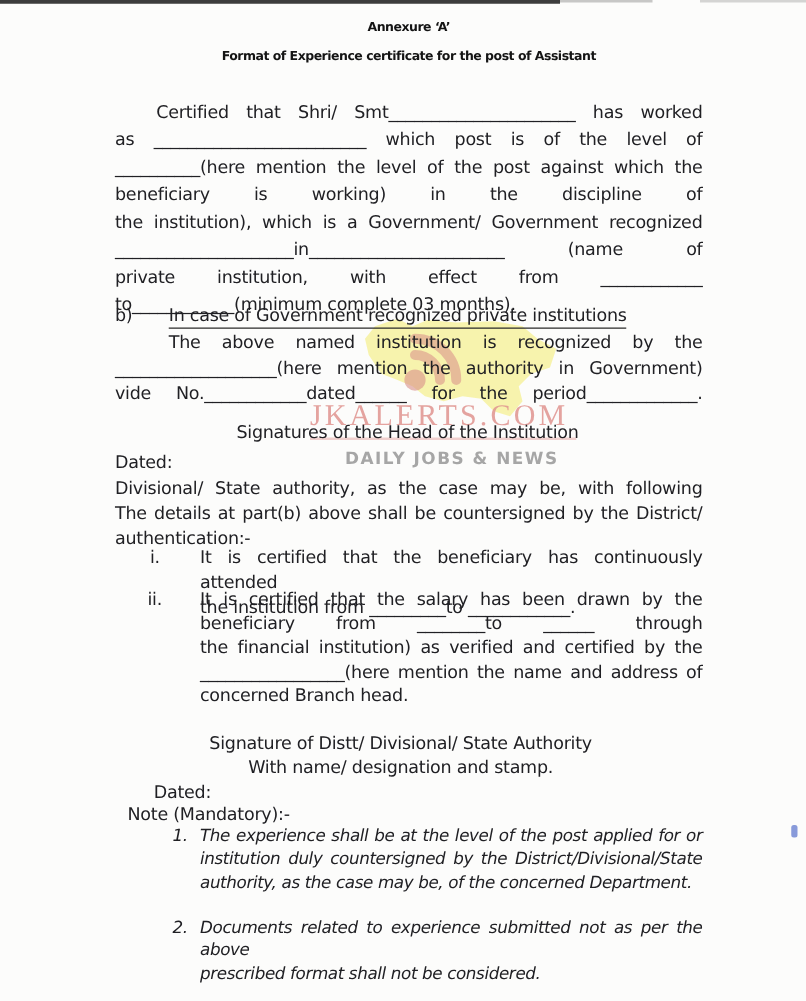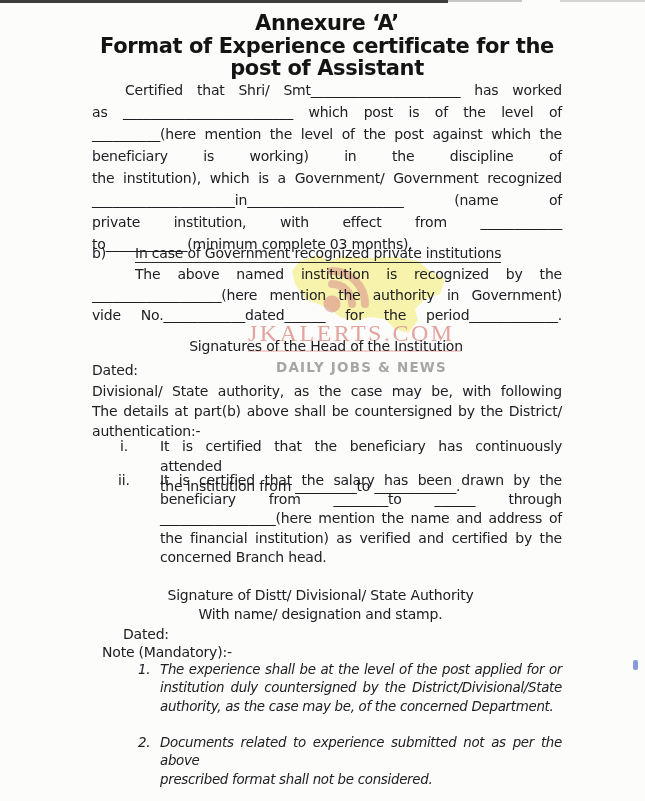--- a/index.html
+++ b/index.html
@@ -29,21 +29,21 @@
     font-size:13.5px;font-weight:bold;letter-spacing:1.2px;
     color:#a6a6a6;white-space:nowrap;
   }
 
   
   .blk{position:absolute;left:92px;width:470px;z-index:2;font-size:14px;letter-spacing:-0.2px;}
   .ln{min-height:1em;}
   .j{text-align:justify;text-align-last:justify;}
   .r{text-align:center;}
 
-  .titles{top:12px;line-height:22.5px;text-align:center;font-weight:bold;font-size:21px;letter-spacing:-0.4px;color:#141414;}
+  .titles{top:12px;line-height:22.5px;text-align:center;font-weight:bold;font-size:10px;letter-spacing:-0.4px;color:#141414;}
   .u{border-bottom:2px solid #1a1a1a;padding-bottom:1px;}
 
   .para-a{top:79px;line-height:22px;}
   .indent33{padding-left:33px;}
 
   .sec-b{top:243px;line-height:20.8px;}
   .b-head .marker{display:inline-block;width:43px;}
   .b-underline{border-bottom:1.5px solid #2a2a2a;padding-bottom:1px;}
   .indent43{padding-left:43px;}
 
@@ -125,22 +125,22 @@
   <div class="blk list item-i">
     <span class="marker">i.</span>
     <div class="ln j">It is certified that the beneficiary has continuously attended</div>
     <div class="ln">the institution from _________to ____________.</div>
   </div>
 
   <div class="blk list item-ii">
     <span class="marker">ii.</span>
     <div class="ln j">It is certified that the salary has been drawn by the</div>
     <div class="ln j">beneficiary from ________to ______ through</div>
+    <div class="ln j">the financial institution) as verified and certified by the</div>
     <div class="ln j">_________________(here mention the name and address of</div>
-    <div class="ln j">the financial institution) as verified and certified by the</div>
     <div class="ln">concerned Branch head.</div>
   </div>
 
   <div class="blk sig2 r">
     <div class="ln">Signature of Distt/ Divisional/ State Authority</div>
     <div class="ln">With name/ designation and stamp.</div>
   </div>
 
   <div class="blk dated2">Dated:</div>
   <div class="blk note-head">Note (Mandatory):-</div>

